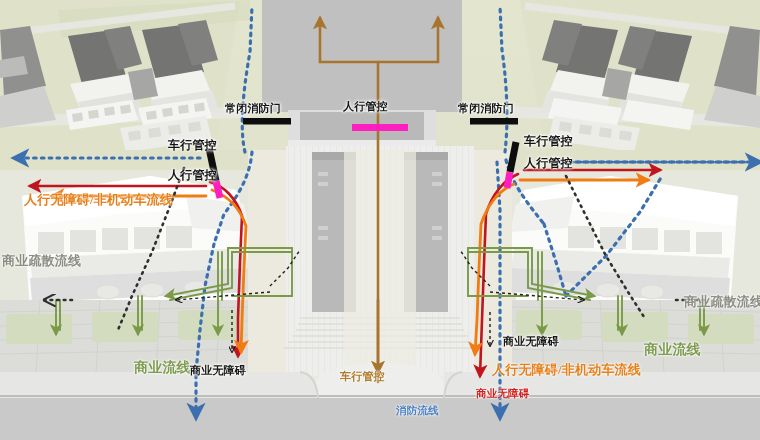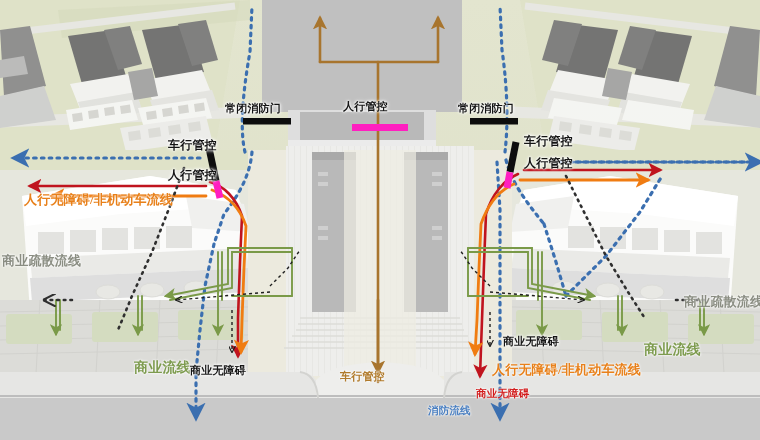--- a/index.html
+++ b/index.html
@@ -370,20 +370,20 @@
   <div class="lbl lbl-cn l-black l-sm" style="left:168px;top:137px">车行管控</div>
   <div class="lbl lbl-cn l-black l-sm" style="left:168px;top:167px">人行管控</div>
   <div class="lbl lbl-cn l-black l-sm" style="left:524px;top:133px">车行管控</div>
   <div class="lbl lbl-cn l-black l-sm" style="left:524px;top:155px">人行管控</div>
 
   <div class="lbl lbl-cn l-orange" style="left:24px;top:191px">人行无障碍/非机动车流线</div>
   <div class="lbl lbl-cn l-grey" style="left:2px;top:252px">商业疏散流线</div>
   <div class="lbl lbl-cn l-green" style="left:134px;top:359px">商业流线</div>
   <div class="lbl lbl-cn l-black" style="left:190px;top:363px">商业无障碍</div>
   <div class="lbl lbl-cn l-brown" style="left:340px;top:369px">车行管控</div>
-  <div class="lbl lbl-cn l-blue" style="left:428px;top:404px">消防流线</div>
+  <div class="lbl lbl-cn l-blue" style="left:396px;top:404px">消防流线</div>
   <div class="lbl lbl-cn l-black" style="left:503px;top:334px">商业无障碍</div>
   <div class="lbl lbl-cn l-orange" style="left:492px;top:361px">人行无障碍/非机动车流线</div>
   <div class="lbl lbl-cn l-red" style="left:476px;top:387px">商业无障碍</div>
   <div class="lbl lbl-cn l-green" style="left:644px;top:341px">商业流线</div>
   <div class="lbl lbl-cn l-grey" style="left:684px;top:293px">商业疏散流线</div>
 
 </div>
 
 </body></html>

